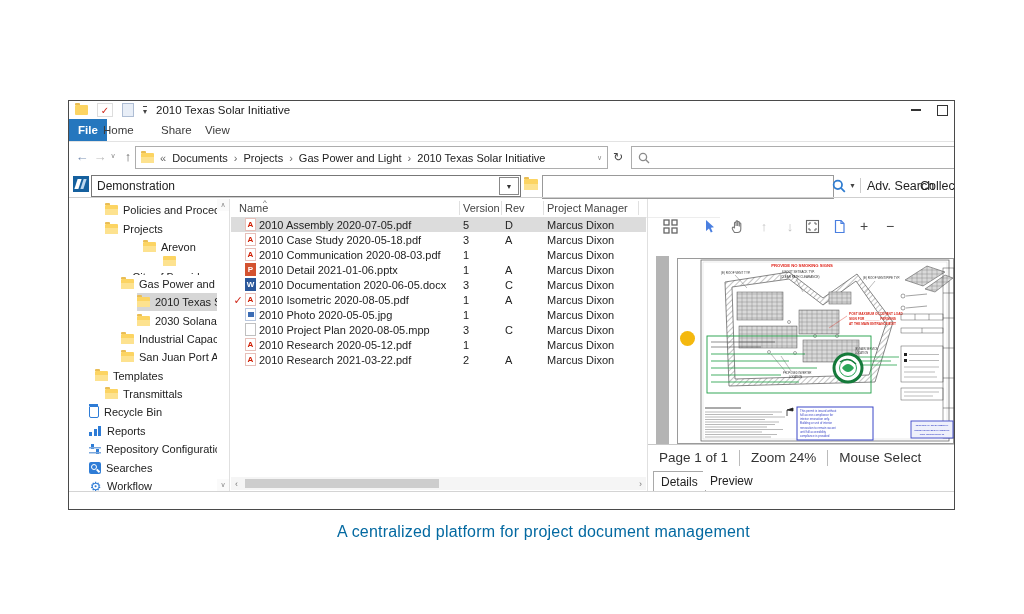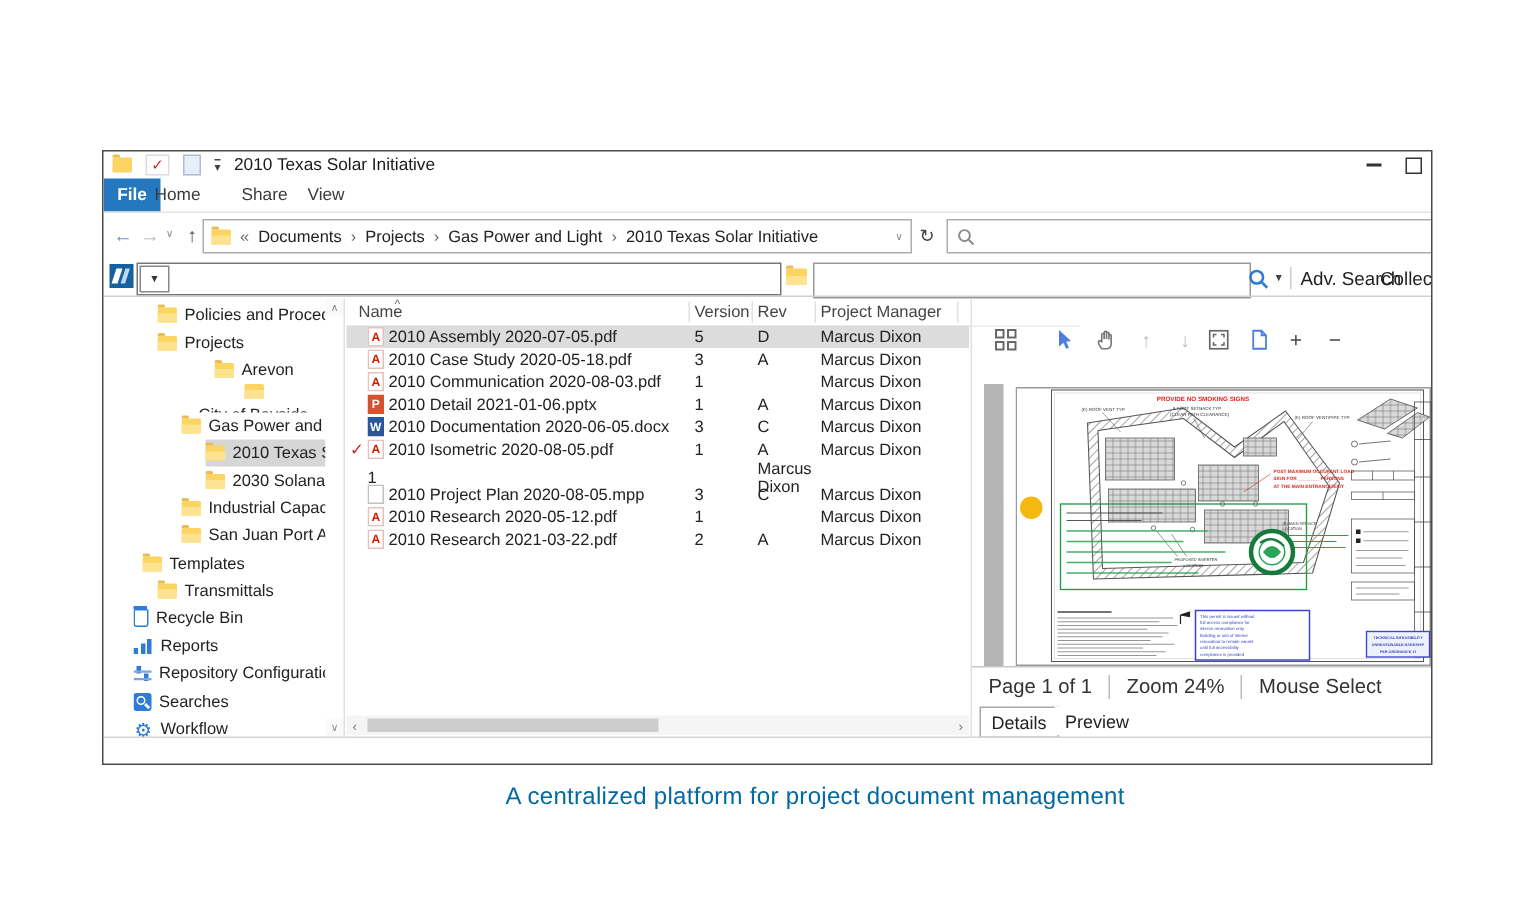--- a/index.html
+++ b/index.html
@@ -168,20 +168,21 @@
   <div class="refresh-btn">↻</div>
   <div class="srch-box">
     <svg width="12" height="12" viewBox="0 0 12 12">
       <circle cx="5" cy="5" r="3.6" fill="none" stroke="#8a8a8a" stroke-width="1.3"></circle>
       <line x1="7.8" y1="7.8" x2="11" y2="11" stroke="#8a8a8a" stroke-width="1.3"></line>
     </svg>
   </div>
 
   <div class="logo"></div>
   <div class="combo">
+    <span class="combo-text">Demonstration</span>
     <span class="combo-btn">
         <span>▼</span>
       </span>
   </div>
   <div class="abs" style="left:455px;top:78px;">
       <span class="folder" style="display:block;width:14px;height:11px;"></span>
     </div>
   <input class="tb2-input" value="" style="">
   <div class="abs" style="left:763px;top:78px;">
     <svg width="14" height="14" viewBox="0 0 12 12">
@@ -332,20 +333,24 @@
         <div class="fname">
           <span class="ficon pdf">A</span>
           <span>2010 Isometric 2020-08-05.pdf</span>
         </div>
         <div class="fver">1</div>
         <div class="frev">A</div>
         <div class="fpm">Marcus Dixon</div>
       </div>
       <div class="frow">
         <div class="fcheck"></div>
+        <div class="fname">
+          <span class="ficon jpg"></span>
+          <span>2010 Photo 2020-05-05.jpg</span>
+        </div>
         <div class="fver">1</div>
         <div class="frev"></div>
         <div class="fpm">Marcus Dixon</div>
       </div>
       <div class="frow">
         <div class="fcheck"></div>
         <div class="fname">
           <span class="ficon mpp"></span>
           <span>2010 Project Plan 2020-08-05.mpp</span>
         </div>

